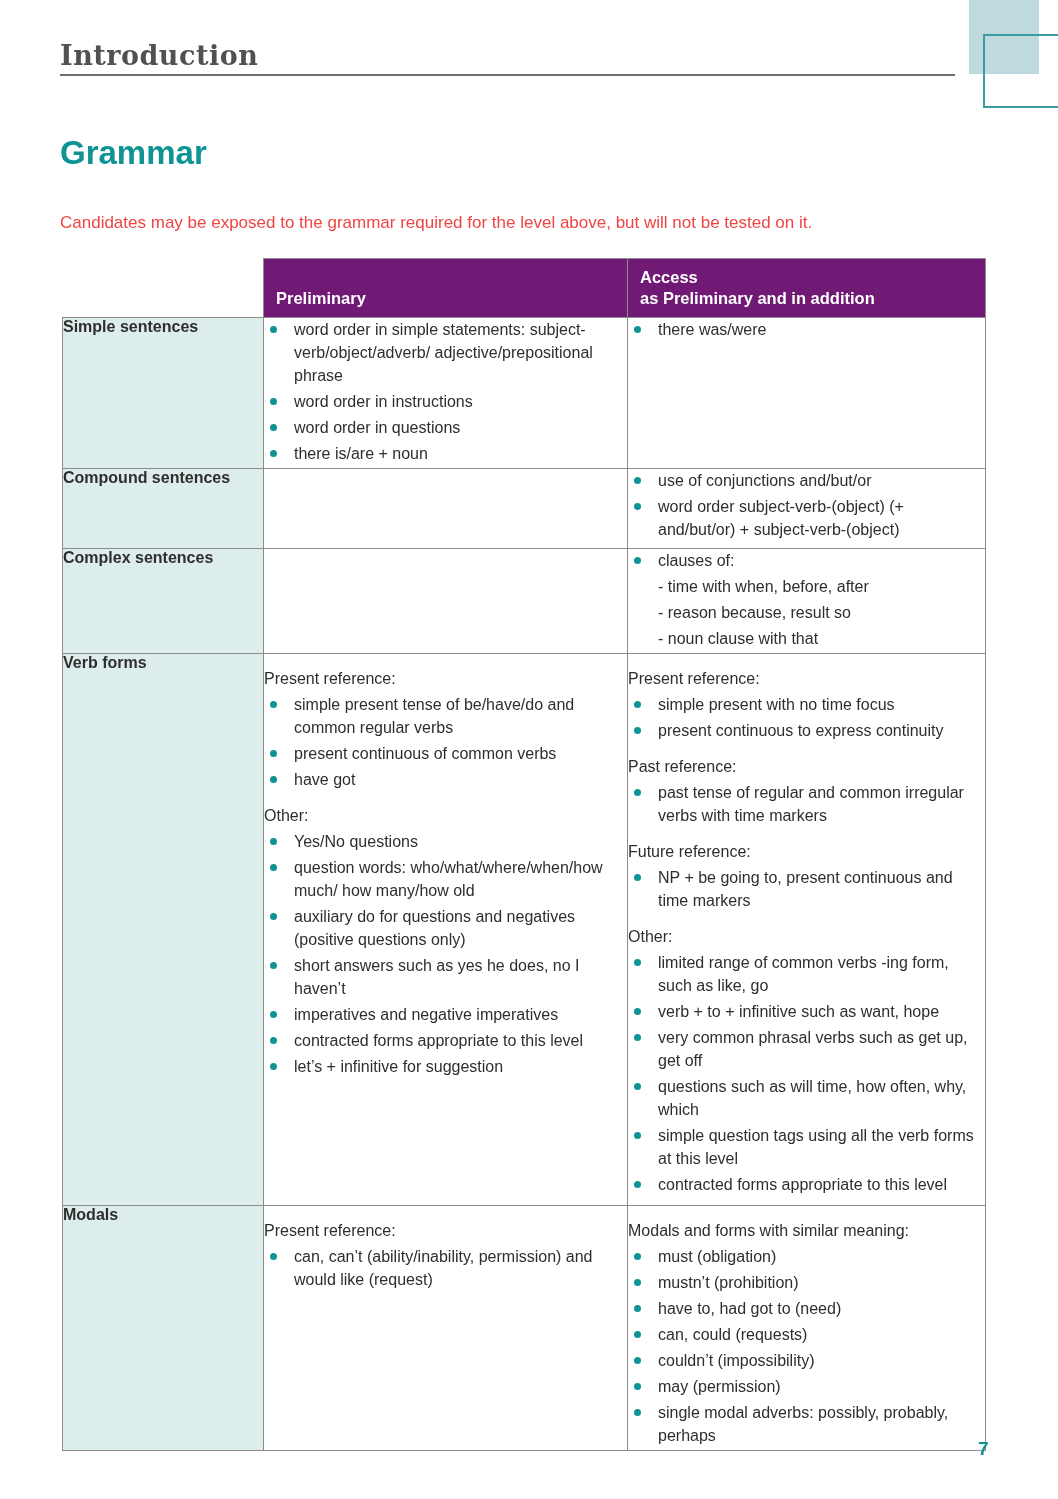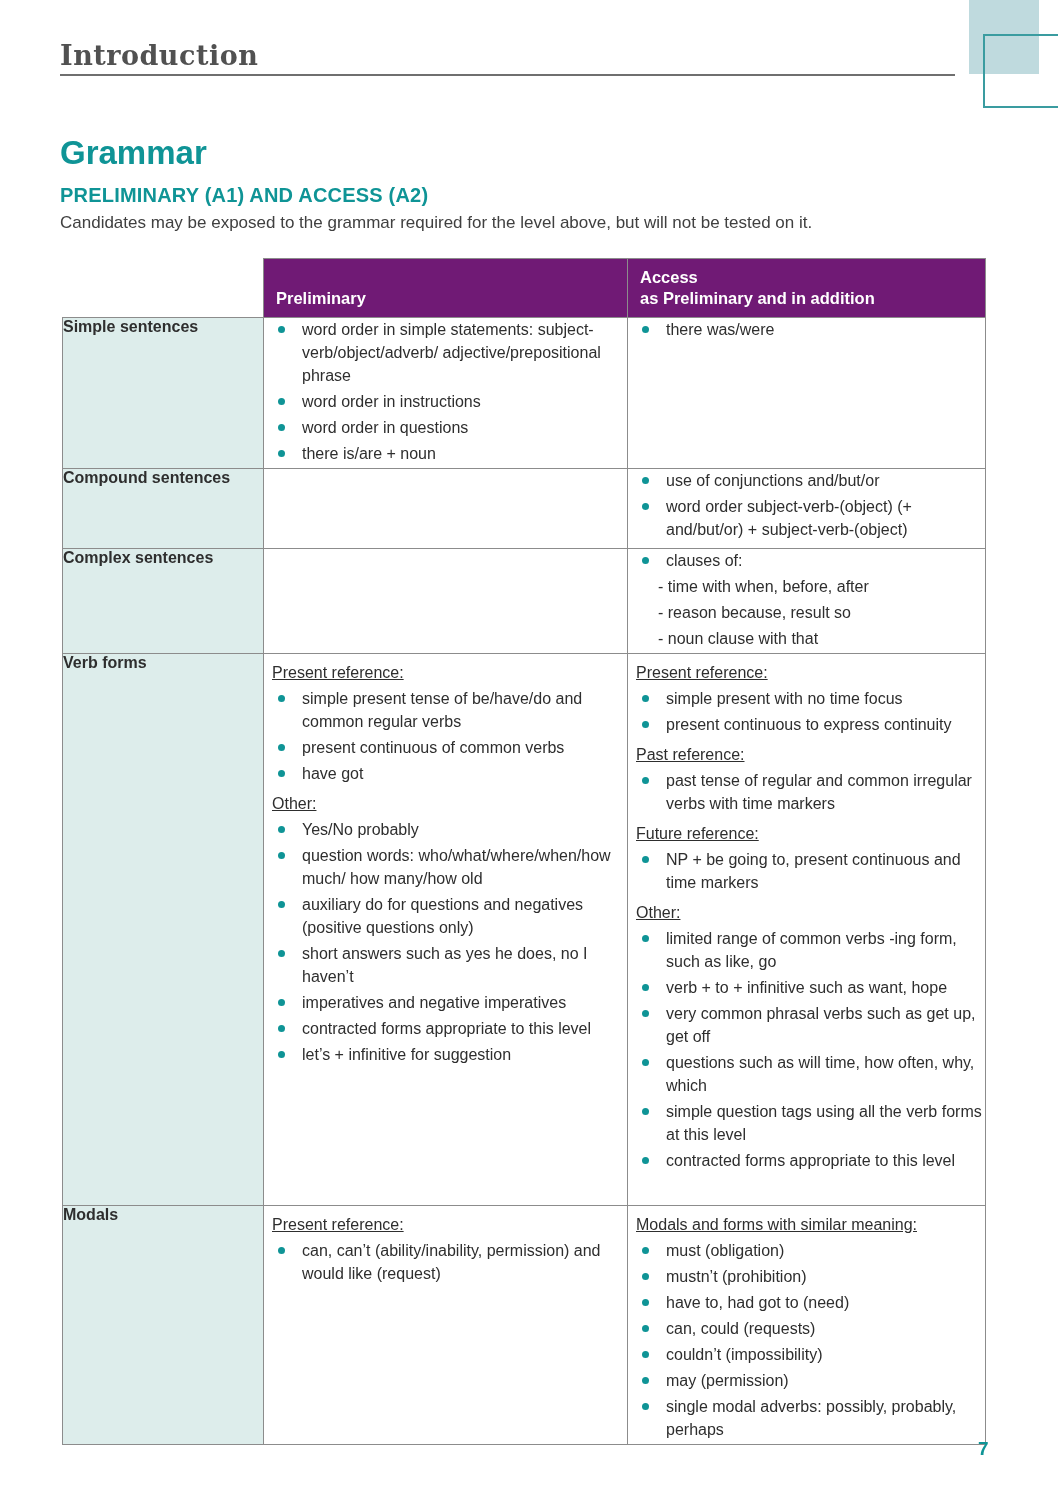--- a/index.html
+++ b/index.html
@@ -9,38 +9,38 @@
   
   .running-head{position:absolute;top:40px;left:60px;width:895px;text-align:left;
     font-family:"DejaVu Serif",serif;font-weight:bold;font-size:27px;color:#515151;letter-spacing:.5px;}
   .head-rule{position:absolute;top:74px;left:60px;width:895px;height:0;border-top:2px solid #6f6f6f;}
   .decor-square{position:absolute;top:0;left:969px;width:70px;height:74px;background:#bfdade;}
   .decor-outline{position:absolute;top:34px;left:983px;width:90px;height:70px;border:2px solid #3a9ca0;background:transparent;}
 
   
   .title{position:absolute;top:134px;left:60px;font-size:33px;font-weight:bold;color:#0f9496;}
   .subtitle{position:absolute;top:184px;left:60px;font-size:20px;font-weight:bold;color:#0f9496;letter-spacing:.2px;}
-  .intro{position:absolute;top:213px;left:60px;width:900px;font-size:17px;color:#404040;}
+  .intro{position:absolute;top:213px;left:60px;width:900px;font-size:17px;color:#ef4444;}
 
   
   .gtable{position:absolute;top:258px;left:62px;border-collapse:collapse;table-layout:fixed;}
   .gtable col.c1{width:201px;}
   .gtable col.c2{width:364px;}
   .gtable col.c3{width:358px;}
   .gtable td,.gtable th{vertical-align:top;text-align:left;padding:0;}
   .gtable th.spacer{border:none;background:#fff;}
   .gtable th.teal{background:#701a75;color:#fff;font-size:16.5px;font-weight:bold;
     border:1px solid #8c8c8c;padding:8px 12px 8px 12px;vertical-align:bottom;}
   .gtable th.teal.second{border-left:1px solid rgba(255,255,255,.55);}
   .hdr-line{line-height:21px;}
   .gtable td{border:1px solid #8c8c8c;font-size:16px;color:#2e2e2e;}
   .label-cell{background:#ddedeb;font-weight:bold;padding:9px 10px;font-size:16.5px;color:#222;}
   .content-cell{background:#fff;padding:7px 10px 8px 10px;line-height:23px;}
-  .blk{margin:0 0 3px 0;padding-left:8px;}
-  .blk.heading{margin-top:7px;text-decoration:underline;}
+  .blk{margin:0 0 3px 0;}
+  .blk.heading{margin-top:13px;}
   .bullet{display:flex;}
   .bullet .dot{flex:0 0 30px;color:#0f9496;position:relative;}
   .bullet .dot::before{content:"";position:absolute;left:6px;top:8px;width:7px;height:7px;border-radius:50%;background:#0f9496;}
   .bullet .btxt{flex:1 1 auto;}
   .subline{padding-left:30px;}
   .it{}
 
   
   .page-num{position:absolute;top:1438px;left:978px;font-size:19px;font-weight:bold;color:#0f9496;}
 </style>
@@ -48,21 +48,20 @@
 <body>
 
 <div class="page">
 
   <div class="running-head">Introduction</div>
   <div class="head-rule"></div>
   <div class="decor-square"></div>
   <div class="decor-outline"></div>
 
   <h1 class="title" style="margin:0">Grammar</h1>
-  <h2 class="subtitle" style="margin:0">PRELIMINARY (A1) AND ACCESS (A2)</h2>
   <p class="intro" style="margin:0">Candidates may be exposed to the grammar required for the level above, but will not be tested on it.</p>
 
   <table class="gtable">
     <colgroup>
         <col class="c1">
         <col class="c2">
         <col class="c3">
       </colgroup>
     <thead>
       <tr>
@@ -143,21 +142,21 @@
               <span class="dot"></span>
               <span class="btxt"><span>present continuous of common verbs</span></span>
             </div>
             <div class="blk bullet">
               <span class="dot"></span>
               <span class="btxt"><span class="it">have got</span></span>
             </div>
             <div class="blk heading"><span>Other:</span></div>
             <div class="blk bullet">
               <span class="dot"></span>
-              <span class="btxt"><span>Yes/No probably</span></span>
+              <span class="btxt"><span>Yes/No questions</span></span>
             </div>
             <div class="blk bullet">
               <span class="dot"></span>
               <span class="btxt"><span>question words: </span><span class="it">who/what/where/when/how much/ how many/how old</span></span>
             </div>
             <div class="blk bullet">
               <span class="dot"></span>
               <span class="btxt"><span>auxiliary </span><span class="it">do</span><span> for questions and negatives (positive questions only)</span></span>
             </div>
             <div class="blk bullet">

